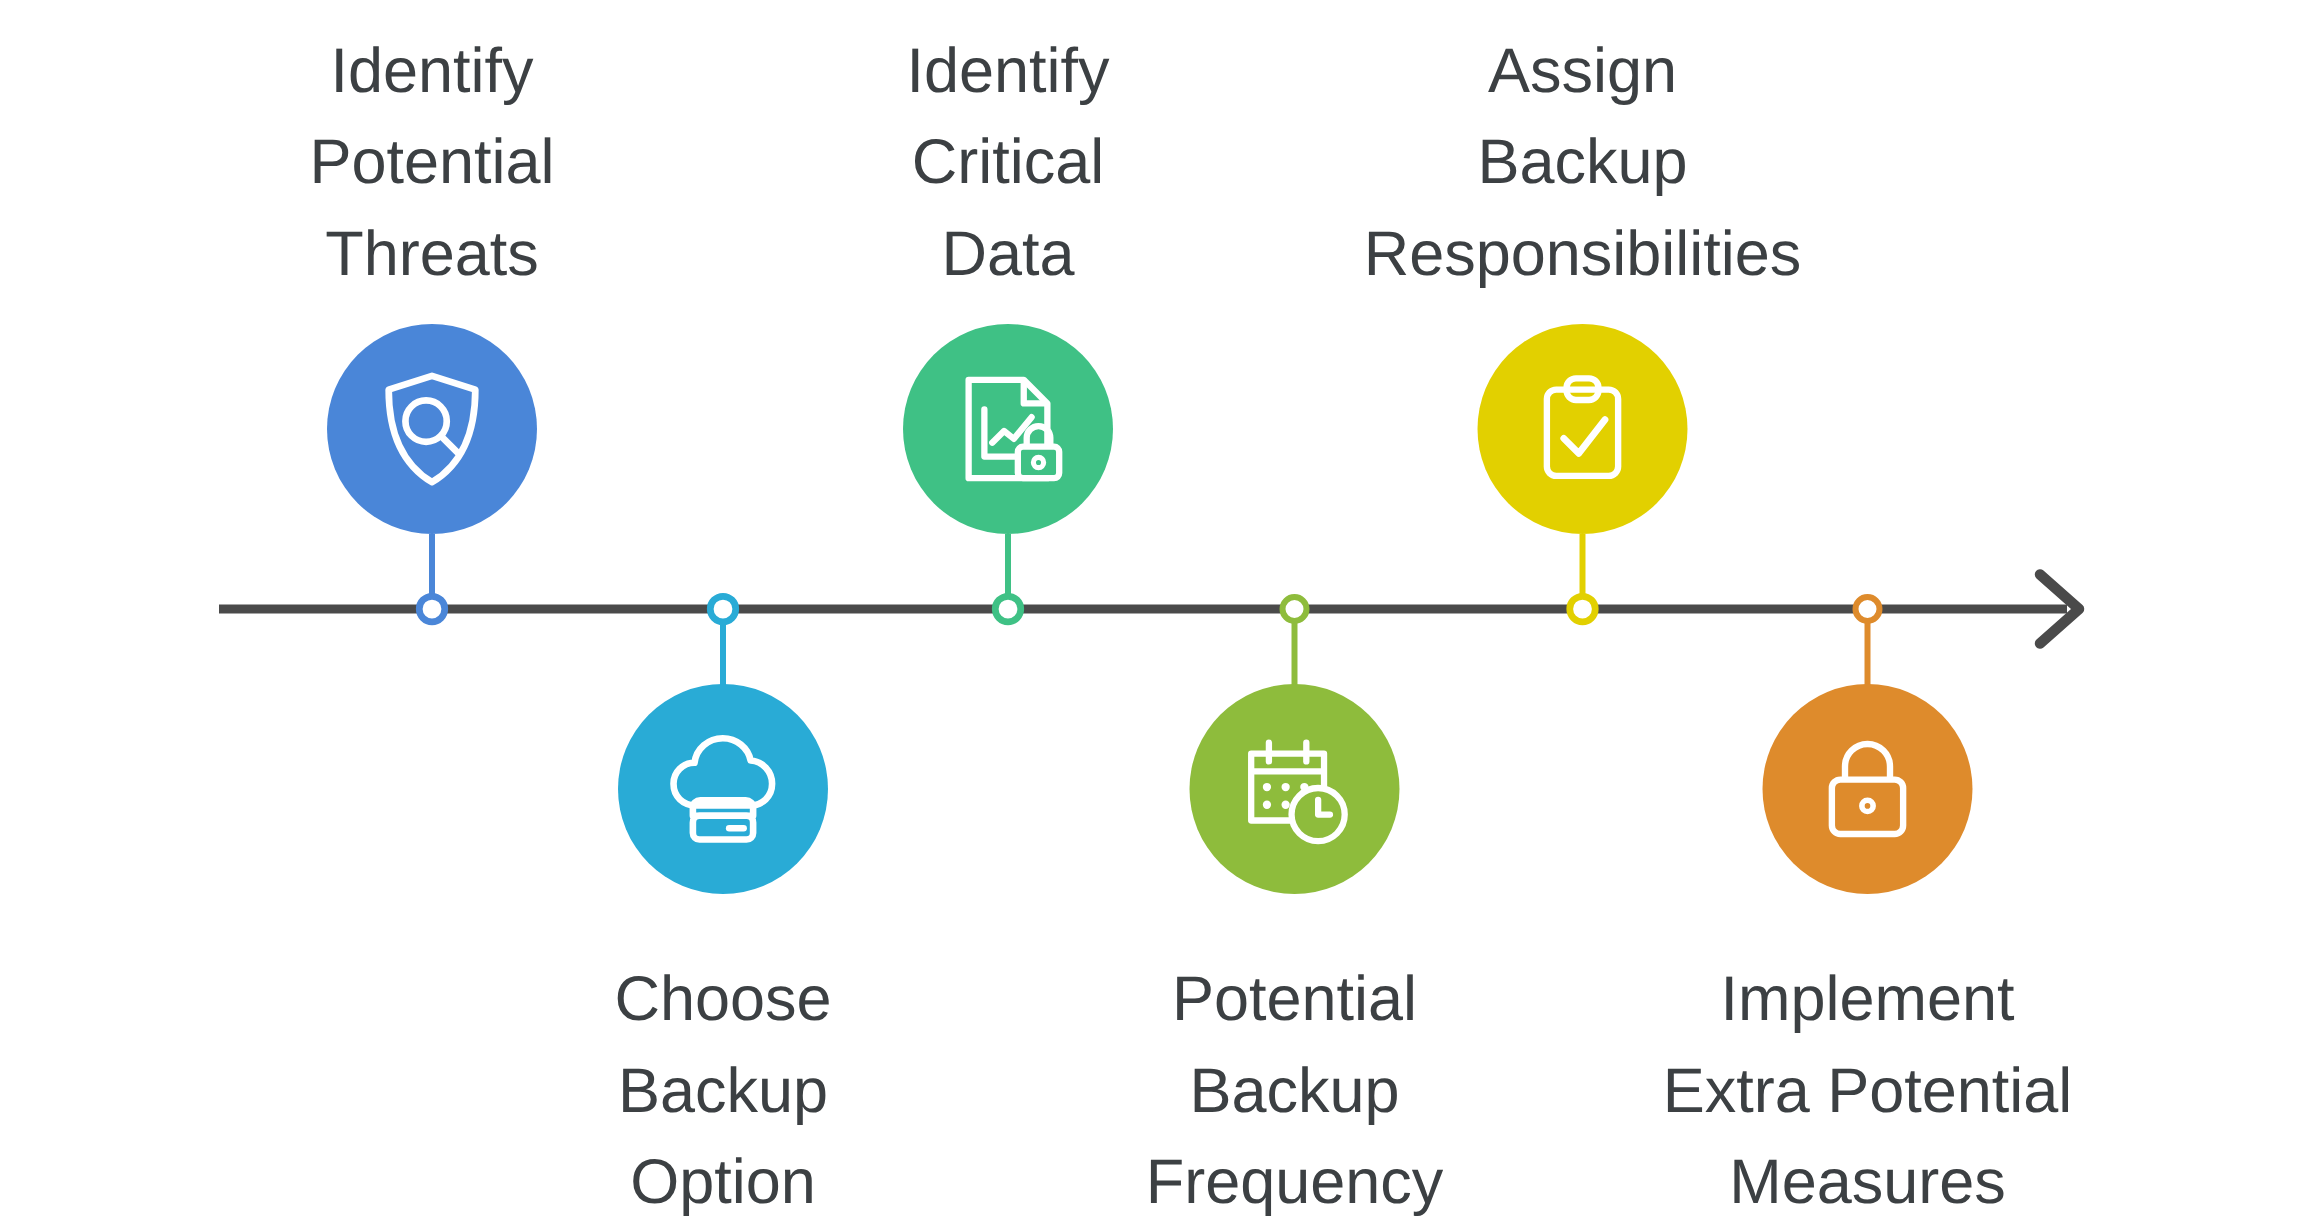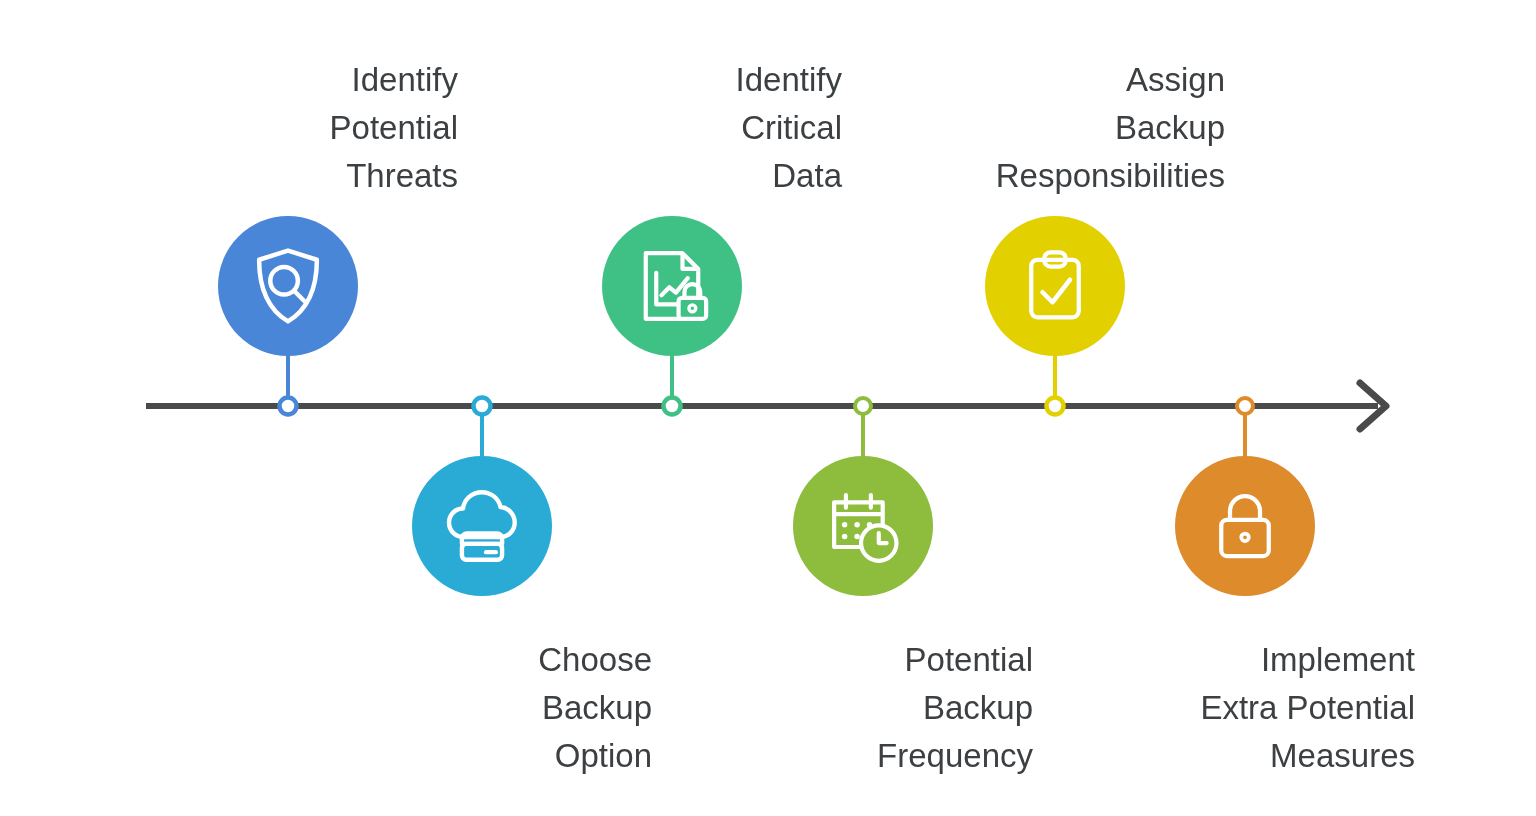--- a/index.html
+++ b/index.html
@@ -45,23 +45,23 @@
     justify-content: center;
   }
   .step.up .bubble { top: 216px; }
   .step.down .bubble { top: 456px; }
   .bubble svg { display: block; }
   .label {
     position: absolute;
     left: 50%;
     width: 340px;
     margin-left: -170px;
-    text-align: right;
+    text-align: center;
     color: #3c4043;
-    font-size: 33px;
+    font-size: 42px;
     line-height: 1.45;
     font-family: "Liberation Sans", sans-serif;
     white-space: pre-line;
   }
   .step.up .label {
     bottom: 616px;
   }
   .step.down .label {
     top: 636px;
   }

